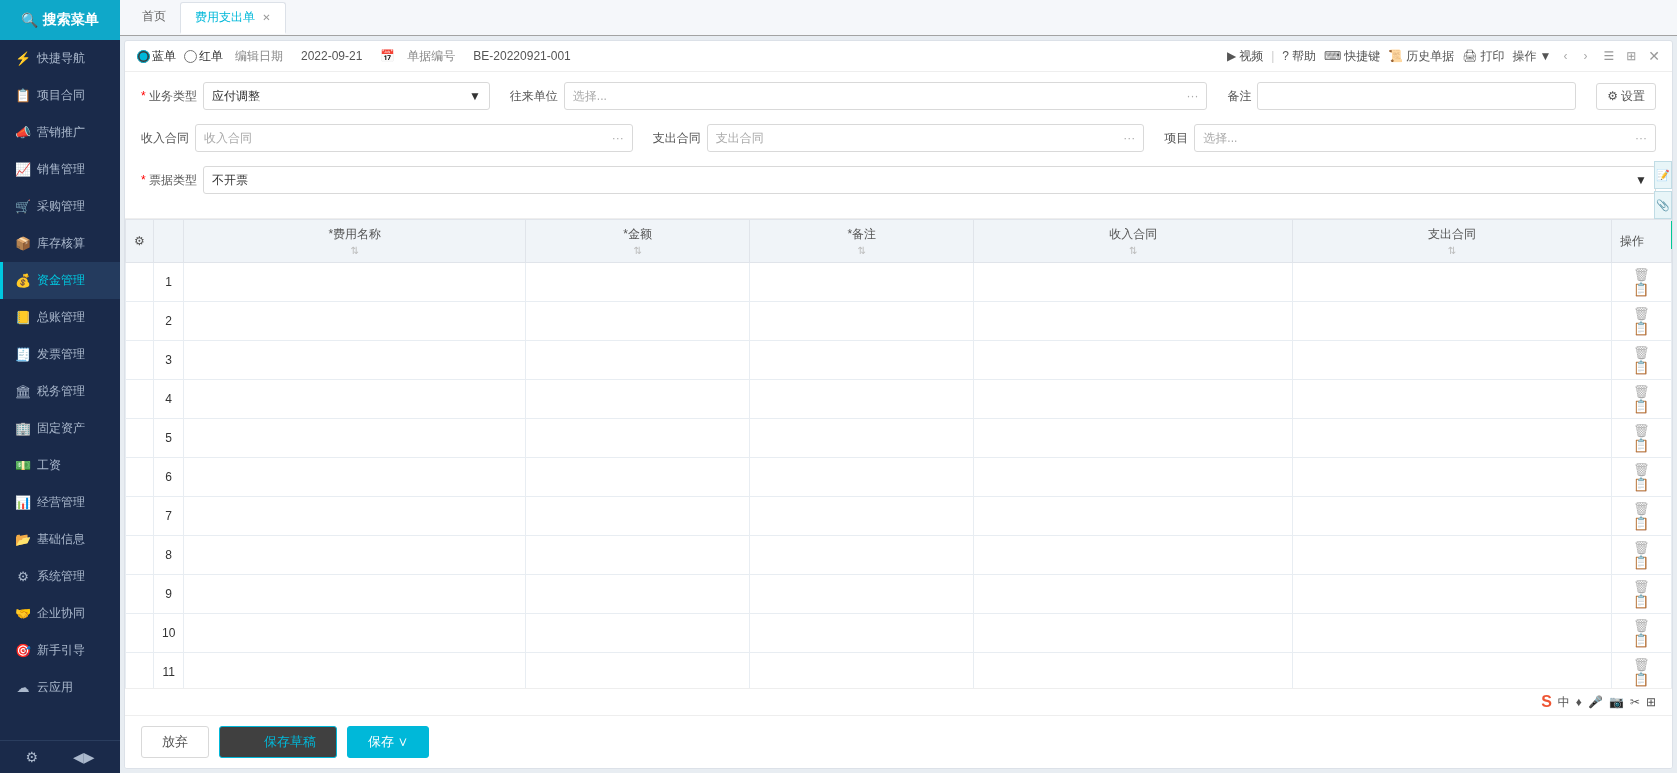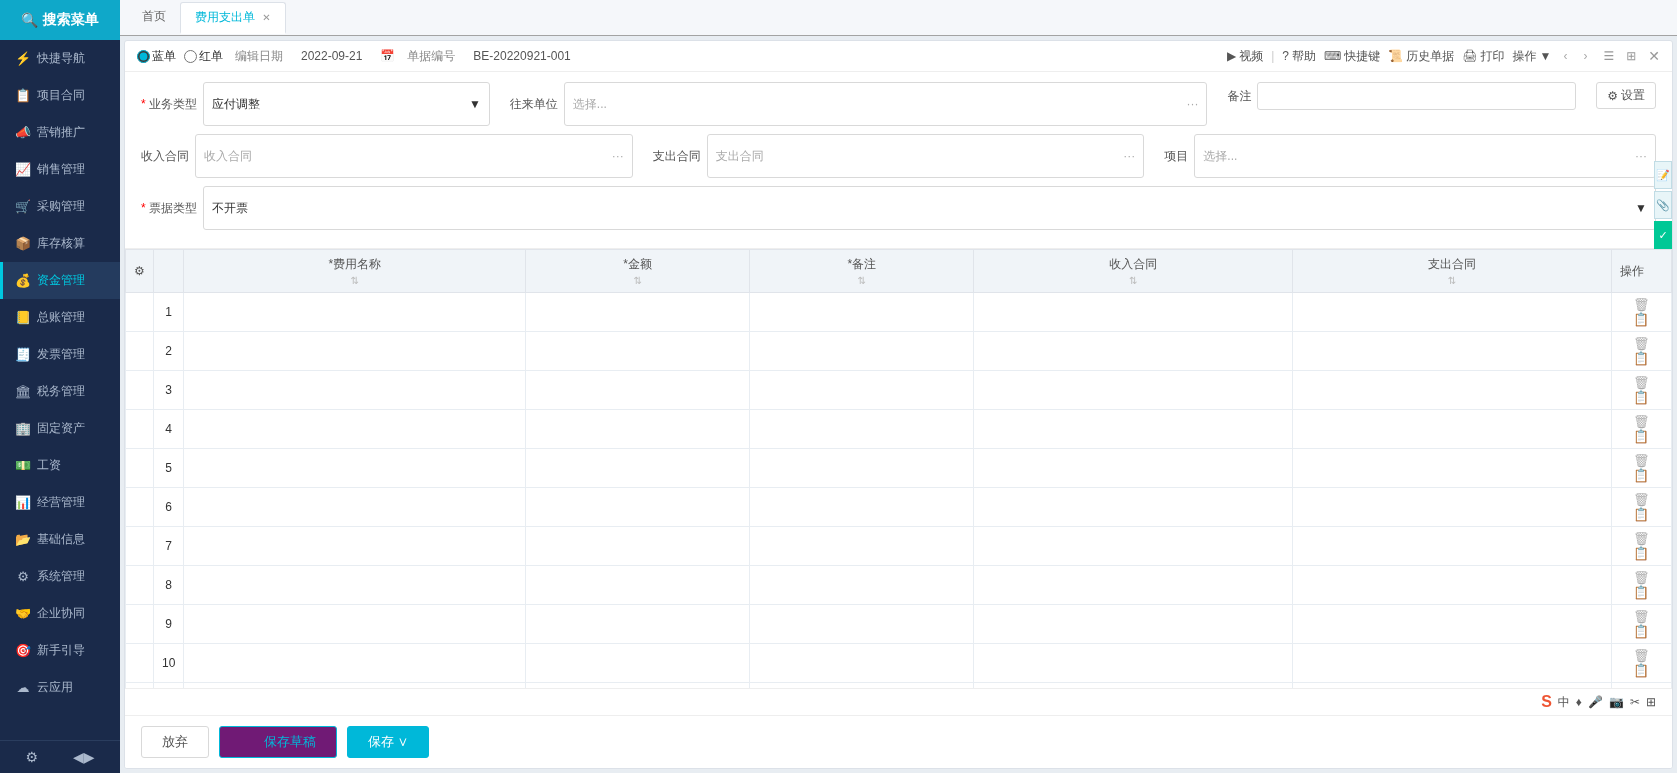--- a/index.html
+++ b/index.html
@@ -130,22 +130,22 @@
     .meta-label { color: #888; }
 
     
     .form-area {
       padding: 10px 16px;
       border-bottom: 1px solid #eee;
       flex-shrink: 0;
     }
     .form-row {
       display: flex;
-      align-items: flex-start;
-      margin-bottom: 8px;
+      align-items: center;
+      margin-bottom: 14px;
       gap: 20px;
     }
     .form-field {
       display: flex;
       align-items: center;
       flex: 1;
       gap: 6px;
       min-width: 0;
     }
     .form-label {
@@ -161,21 +161,21 @@
       border: 1px solid #d9d9d9;
       border-radius: 3px;
       padding: 0 8px;
       font-size: 12px;
       color: #333;
       background: #fff;
       min-width: 0;
     }
     .form-select-wrap {
       flex: 1;
-      height: 44px;
+      height: 28px;
       border: 1px solid #d9d9d9;
       border-radius: 3px;
       padding: 0 8px;
       font-size: 12px;
       color: #333;
       background: #fff;
       display: flex;
       align-items: center;
       justify-content: space-between;
       cursor: pointer;
@@ -242,21 +242,21 @@
       background: #fff;
     }
     .btn {
       padding: 6px 20px;
       border-radius: 3px;
       cursor: pointer;
       font-size: 13px;
       border: 1px solid transparent;
     }
     .btn-default { background: #fff; border-color: #d9d9d9; color: #555; }
-    .btn-secondary { background: #701a75; border-color: #00b8d9; color: #00b8d9; padding-left: 44px; }
+    .btn-secondary { background: #404040; border-color: #00b8d9; color: #00b8d9; padding-left: 44px; }
     .btn-primary { background: #00b8d9; border-color: #00b8d9; color: #fff; }
 
     
     .brand-row {
       display: flex;
       align-items: center;
       justify-content: flex-end;
       padding: 4px 16px;
       gap: 6px;
     }

